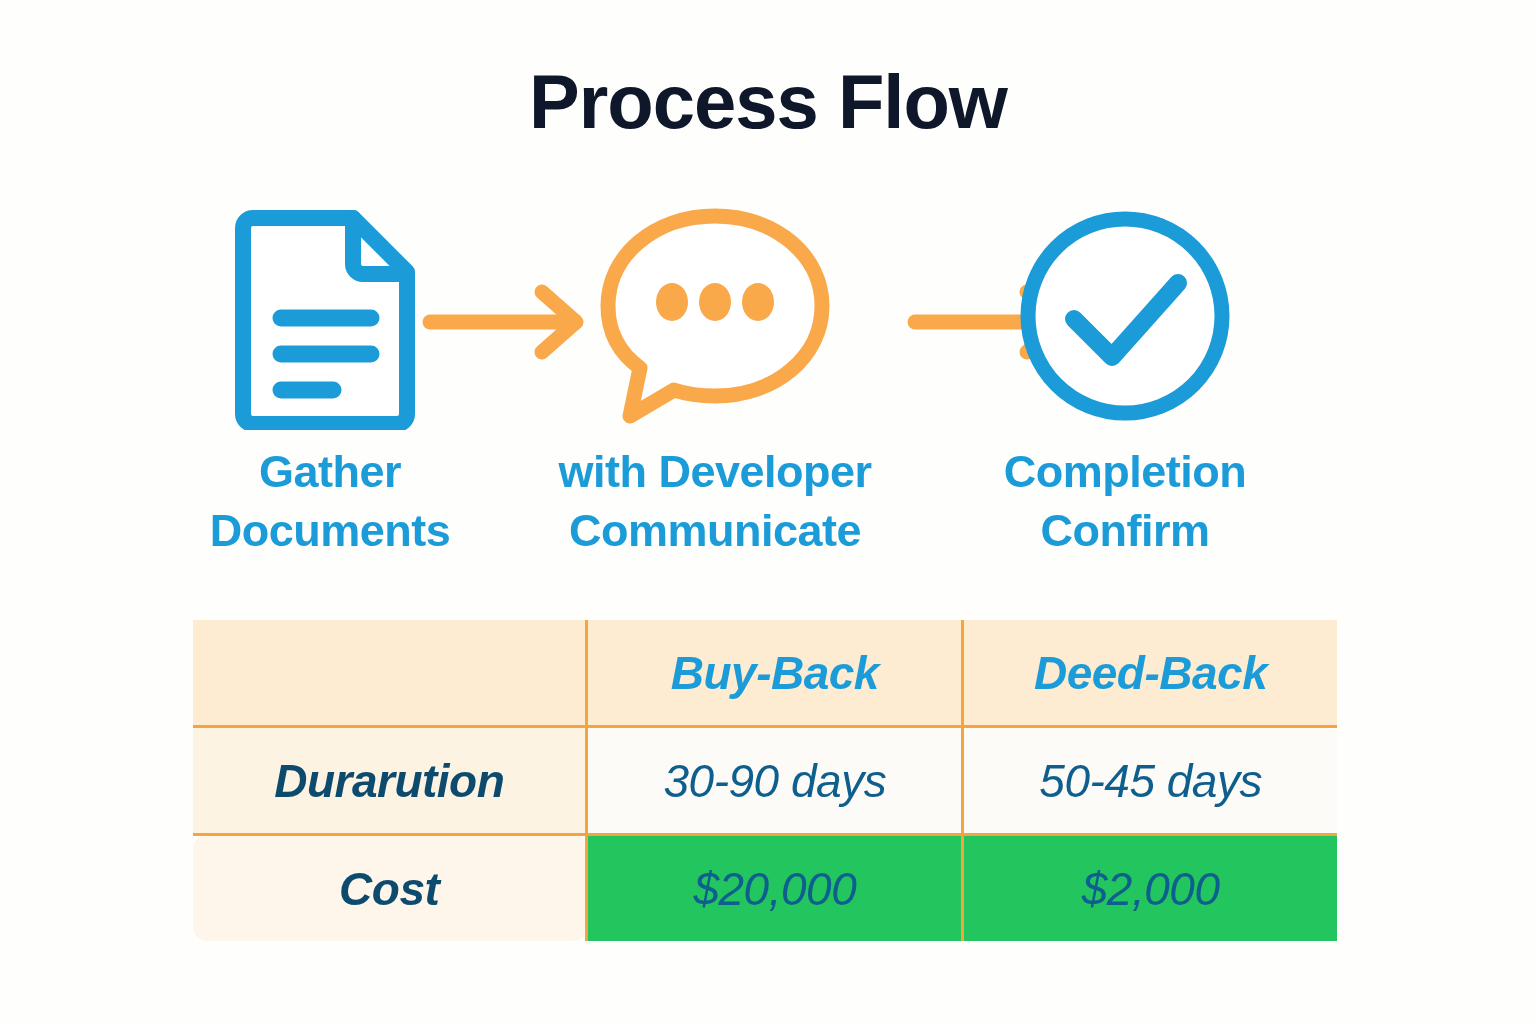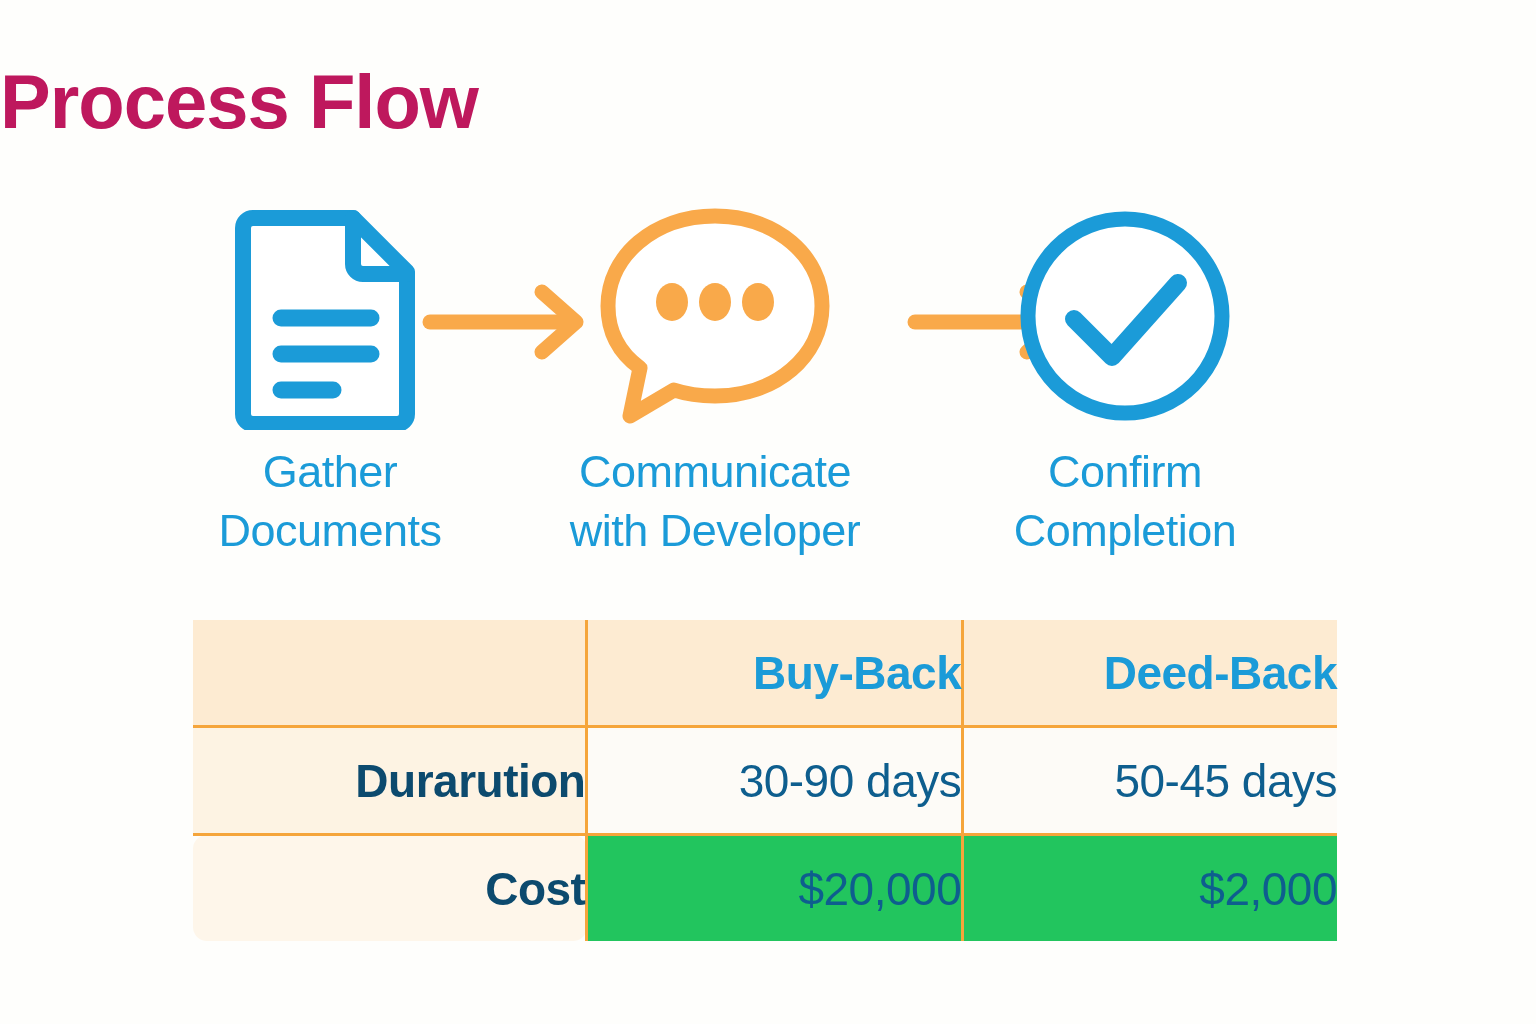--- a/index.html
+++ b/index.html
@@ -21,24 +21,25 @@
     inset: 0;
     background: #FEFEFC;
   }
 
   
   .title {
     position: absolute;
     top: 62px;
     left: 0;
     width: 1536px;
+    text-align: center;
     font-size: 76px;
     font-weight: bold;
     letter-spacing: -1px;
-    color: #be185d;
+    color: #0f172a;
     line-height: 1.05;
   }
 
   
   .flow {
     position: absolute;
     top: 196px;
     left: 120px;
     width: 1300px;
     height: 390px;
@@ -57,21 +58,21 @@
   .icon-wrap {
     height: 240px;
     display: flex;
     align-items: center;
     justify-content: center;
   }
 
   .step-label {
     text-align: center;
     font-size: 45px;
-    font-weight: normal;
+    font-weight: bold;
     color: #1B9BD8;
     line-height: 1.32;
     letter-spacing: -0.5px;
     margin-top: 6px;
   }
 
   .arrow {
     position: absolute;
     top: 86px;
     width: 180px;
@@ -87,22 +88,23 @@
     top: 620px;
     width: 1144px;
     border-collapse: collapse;
     table-layout: fixed;
   }
   .table td, .table th {
     padding: 0;
     margin: 7px;
     height: 105px;
     vertical-align: middle;
-    text-align: right;
+    text-align: center;
     border: 0;
+    font-style: italic;
   }
   .col-label { width: 378px; }
   .col-val   { width: 359px; }
 
   .table tr.header-row td {
     background: #FDEBD2;
   }
   .table tr.header-row td.label-cell {
     background: #FDEBD2;
   }
@@ -186,42 +188,42 @@
         <svg width="230" height="228" viewBox="0 0 230 228" fill="none" aria-hidden="true">
           <path d="M115 14 C176 14 222 54 222 104 C222 154 176 194 115 194
                    C100 194 86 192 74 188 L30 214 L40 166
                    C18 150 8 128 8 104 C8 54 54 14 115 14 Z" stroke="#F9A94A" stroke-width="15" stroke-linejoin="round" fill="#FFFFFF"></path>
           <ellipse cx="72" cy="100" rx="16" ry="19" fill="#F9A94A"></ellipse>
           <ellipse cx="115" cy="100" rx="16" ry="19" fill="#F9A94A"></ellipse>
           <ellipse cx="158" cy="100" rx="16" ry="19" fill="#F9A94A"></ellipse>
         </svg>
       </div>
       <div class="step-label">
+        <div>with Developer</div>
         <div>Communicate</div>
-        <div>with Developer</div>
       </div>
     </div>
 
     <div class="arrow arrow-2">
       <svg width="180" height="80" viewBox="0 0 180 80" fill="none" aria-hidden="true">
         <line x1="10" y1="40" x2="146" y2="40" stroke="#F9A94A" stroke-width="15" stroke-linecap="round"></line>
         <polyline points="122,10 156,40 122,70" stroke="#F9A94A" stroke-width="15" stroke-linecap="round" stroke-linejoin="round" fill="none"></polyline>
       </svg>
     </div>
 
     <div class="step step-3">
       <div class="icon-wrap">
         <svg width="226" height="226" viewBox="0 0 226 226" fill="none" aria-hidden="true">
           <circle cx="113" cy="113" r="97" stroke="#1B9BD8" stroke-width="15" fill="#FFFFFF"></circle>
           <polyline points="62,116 100,154 166,80" stroke="#1B9BD8" stroke-width="18" stroke-linecap="round" stroke-linejoin="round" fill="none"></polyline>
         </svg>
       </div>
       <div class="step-label">
+        <div>Completion</div>
         <div>Confirm</div>
-        <div>Completion</div>
       </div>
     </div>
 
   </div>
 
   <table class="table">
     <tbody>
       <tr class="header-row">
         <td class="col-label label-cell">
           <span class="th-text"></span>

